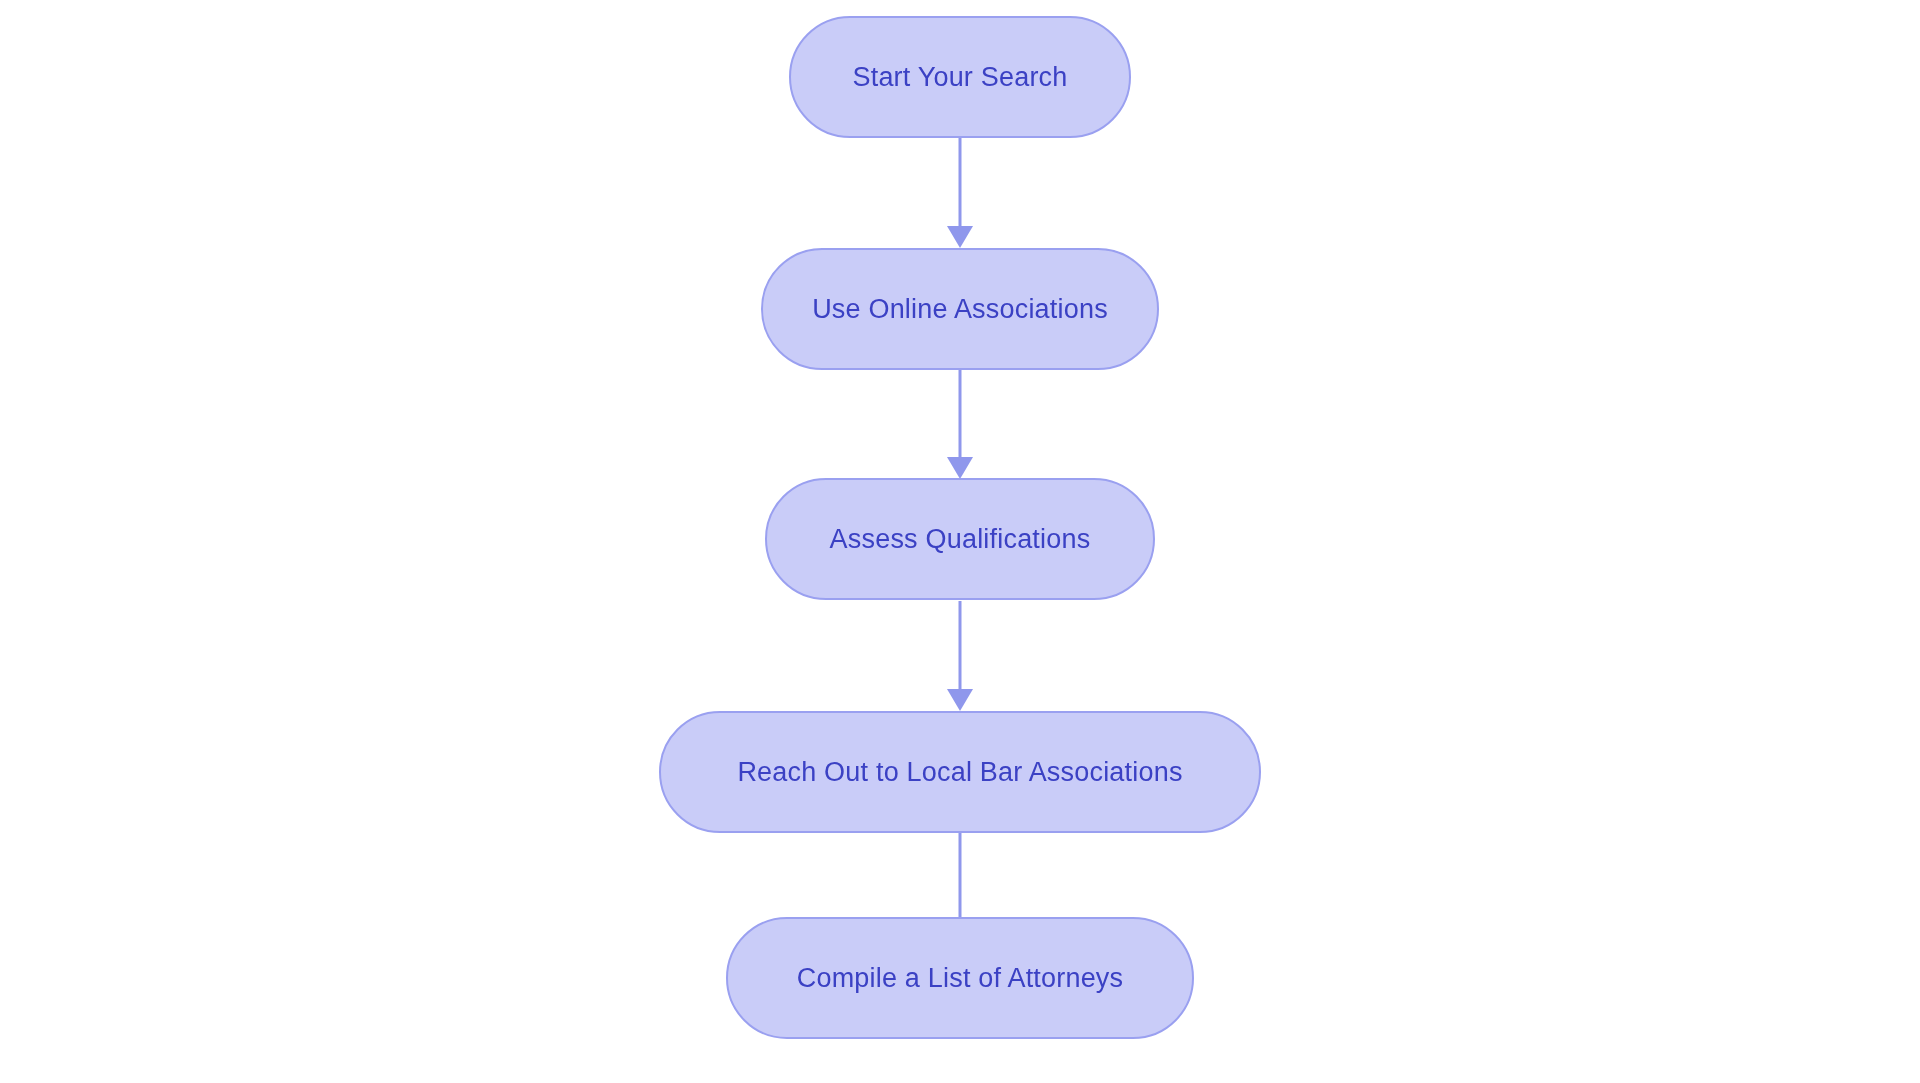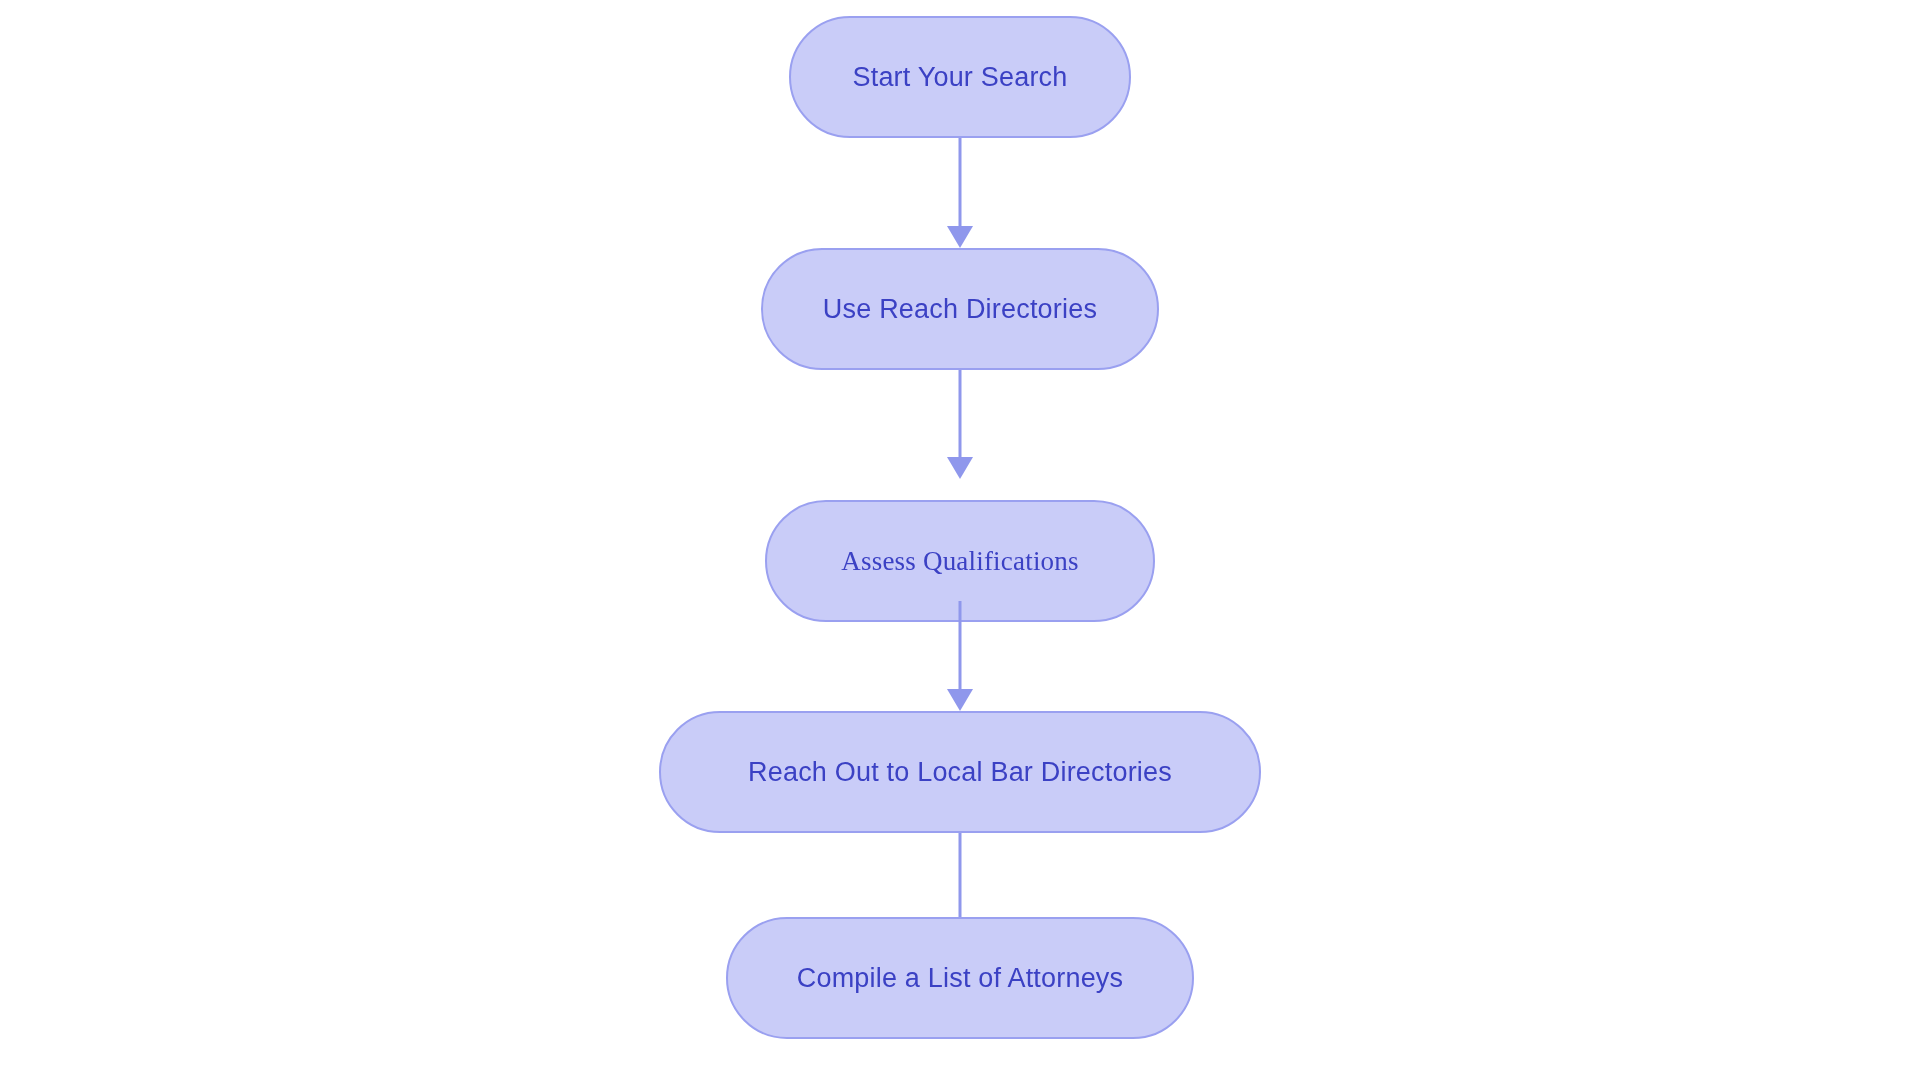--- a/index.html
+++ b/index.html
@@ -31,21 +31,21 @@
     align-items: center;
     justify-content: center;
     color: var(--text-color);
     font-size: 27px;
     letter-spacing: 0.2px;
     white-space: nowrap;
     text-align: right;
   }
   .node-1 { top: 16px;  width: 342px; }
   .node-2 { top: 248px; width: 398px; }
-  .node-3 { top: 500px; width: 390px; font-family: Liberation Serif, serif; }
+  .node-3 { top: 478px; width: 390px; }
   .node-4 { top: 711px; width: 602px; }
   .node-5 { top: 917px; width: 468px; }
 
   .connector {
     position: absolute;
     left: 50%;
     transform: translateX(-50%);
     width: 28px;
   }
   .conn-1 { top: 138px; height: 110px; }
@@ -81,39 +81,39 @@
   <div class="node node-1">
     <span>Start Your Search</span>
   </div>
 
   <div class="connector conn-1">
     <div class="line"></div>
     <div class="head"></div>
   </div>
 
   <div class="node node-2">
-    <span>Use Reach Directories</span>
+    <span>Use Online Associations</span>
   </div>
 
   <div class="connector conn-2">
     <div class="line"></div>
     <div class="head"></div>
   </div>
 
   <div class="node node-3">
     <span>Assess Qualifications</span>
   </div>
 
   <div class="connector conn-3">
     <div class="line"></div>
     <div class="head"></div>
   </div>
 
   <div class="node node-4">
-    <span>Reach Out to Local Bar Directories</span>
+    <span>Reach Out to Local Bar Associations</span>
   </div>
 
   <div class="connector conn-4">
     <div class="line"></div>
     <div class="head"></div>
   </div>
 
   <div class="node node-5">
     <span>Compile a List of Attorneys</span>
   </div>

